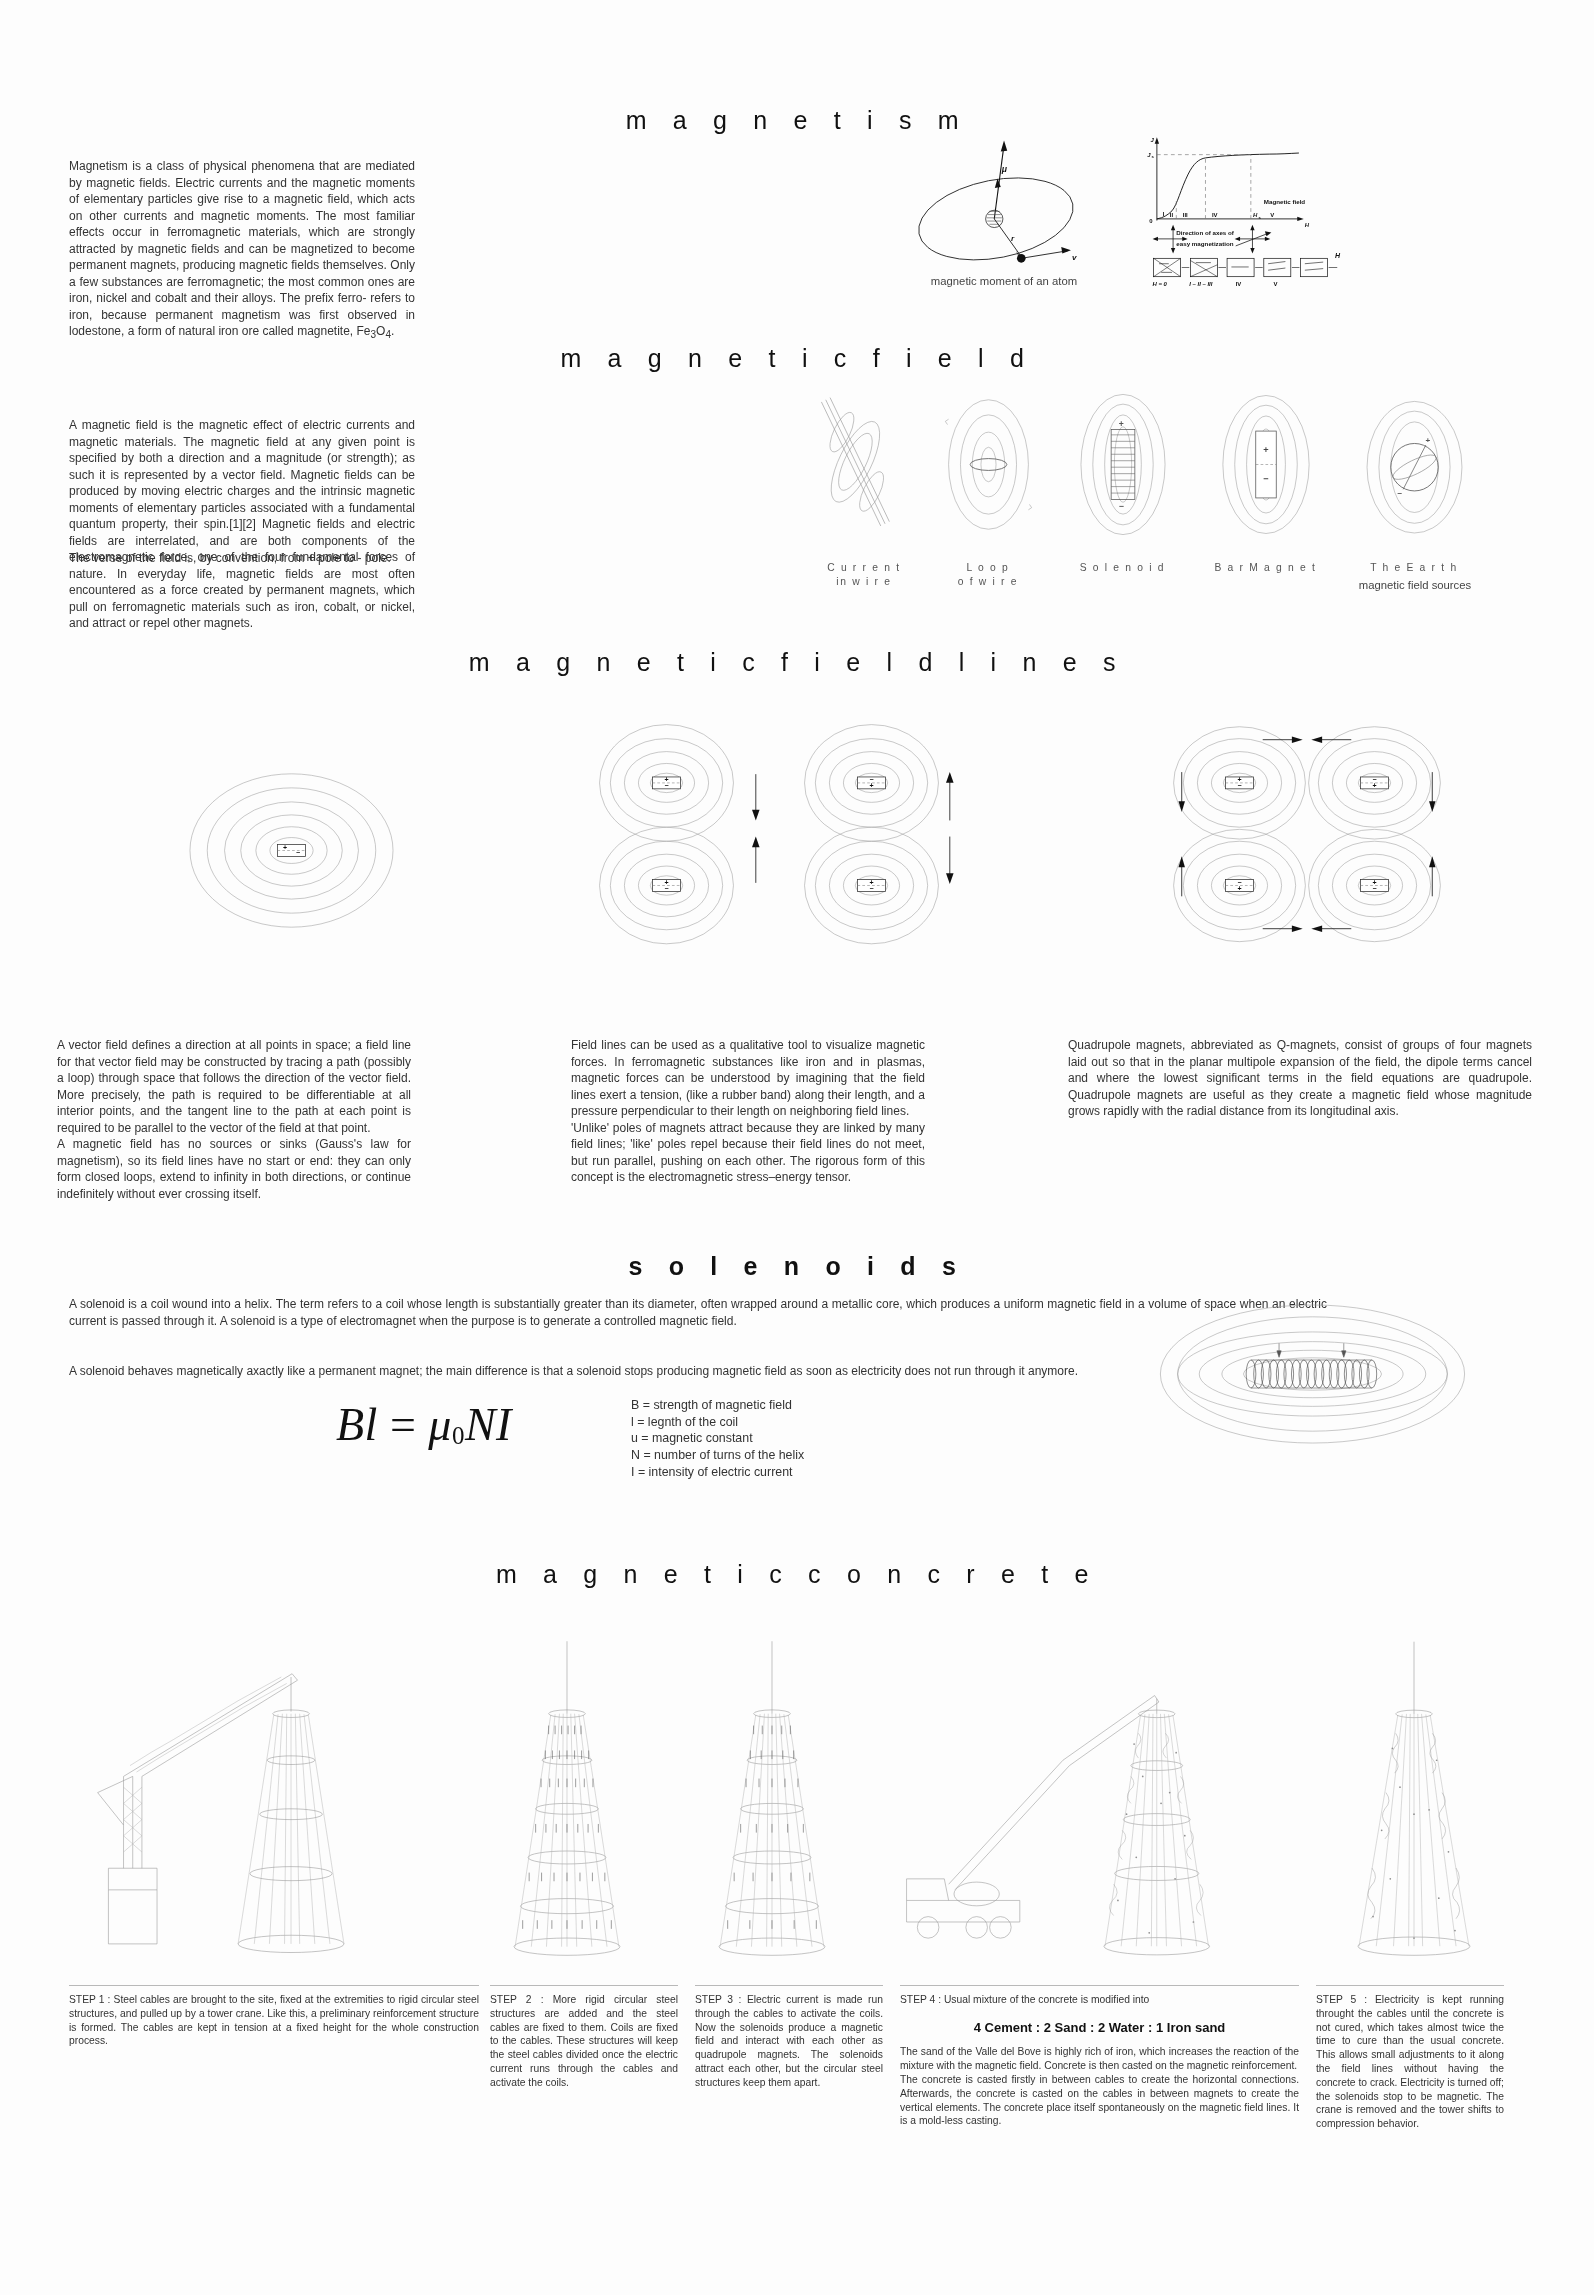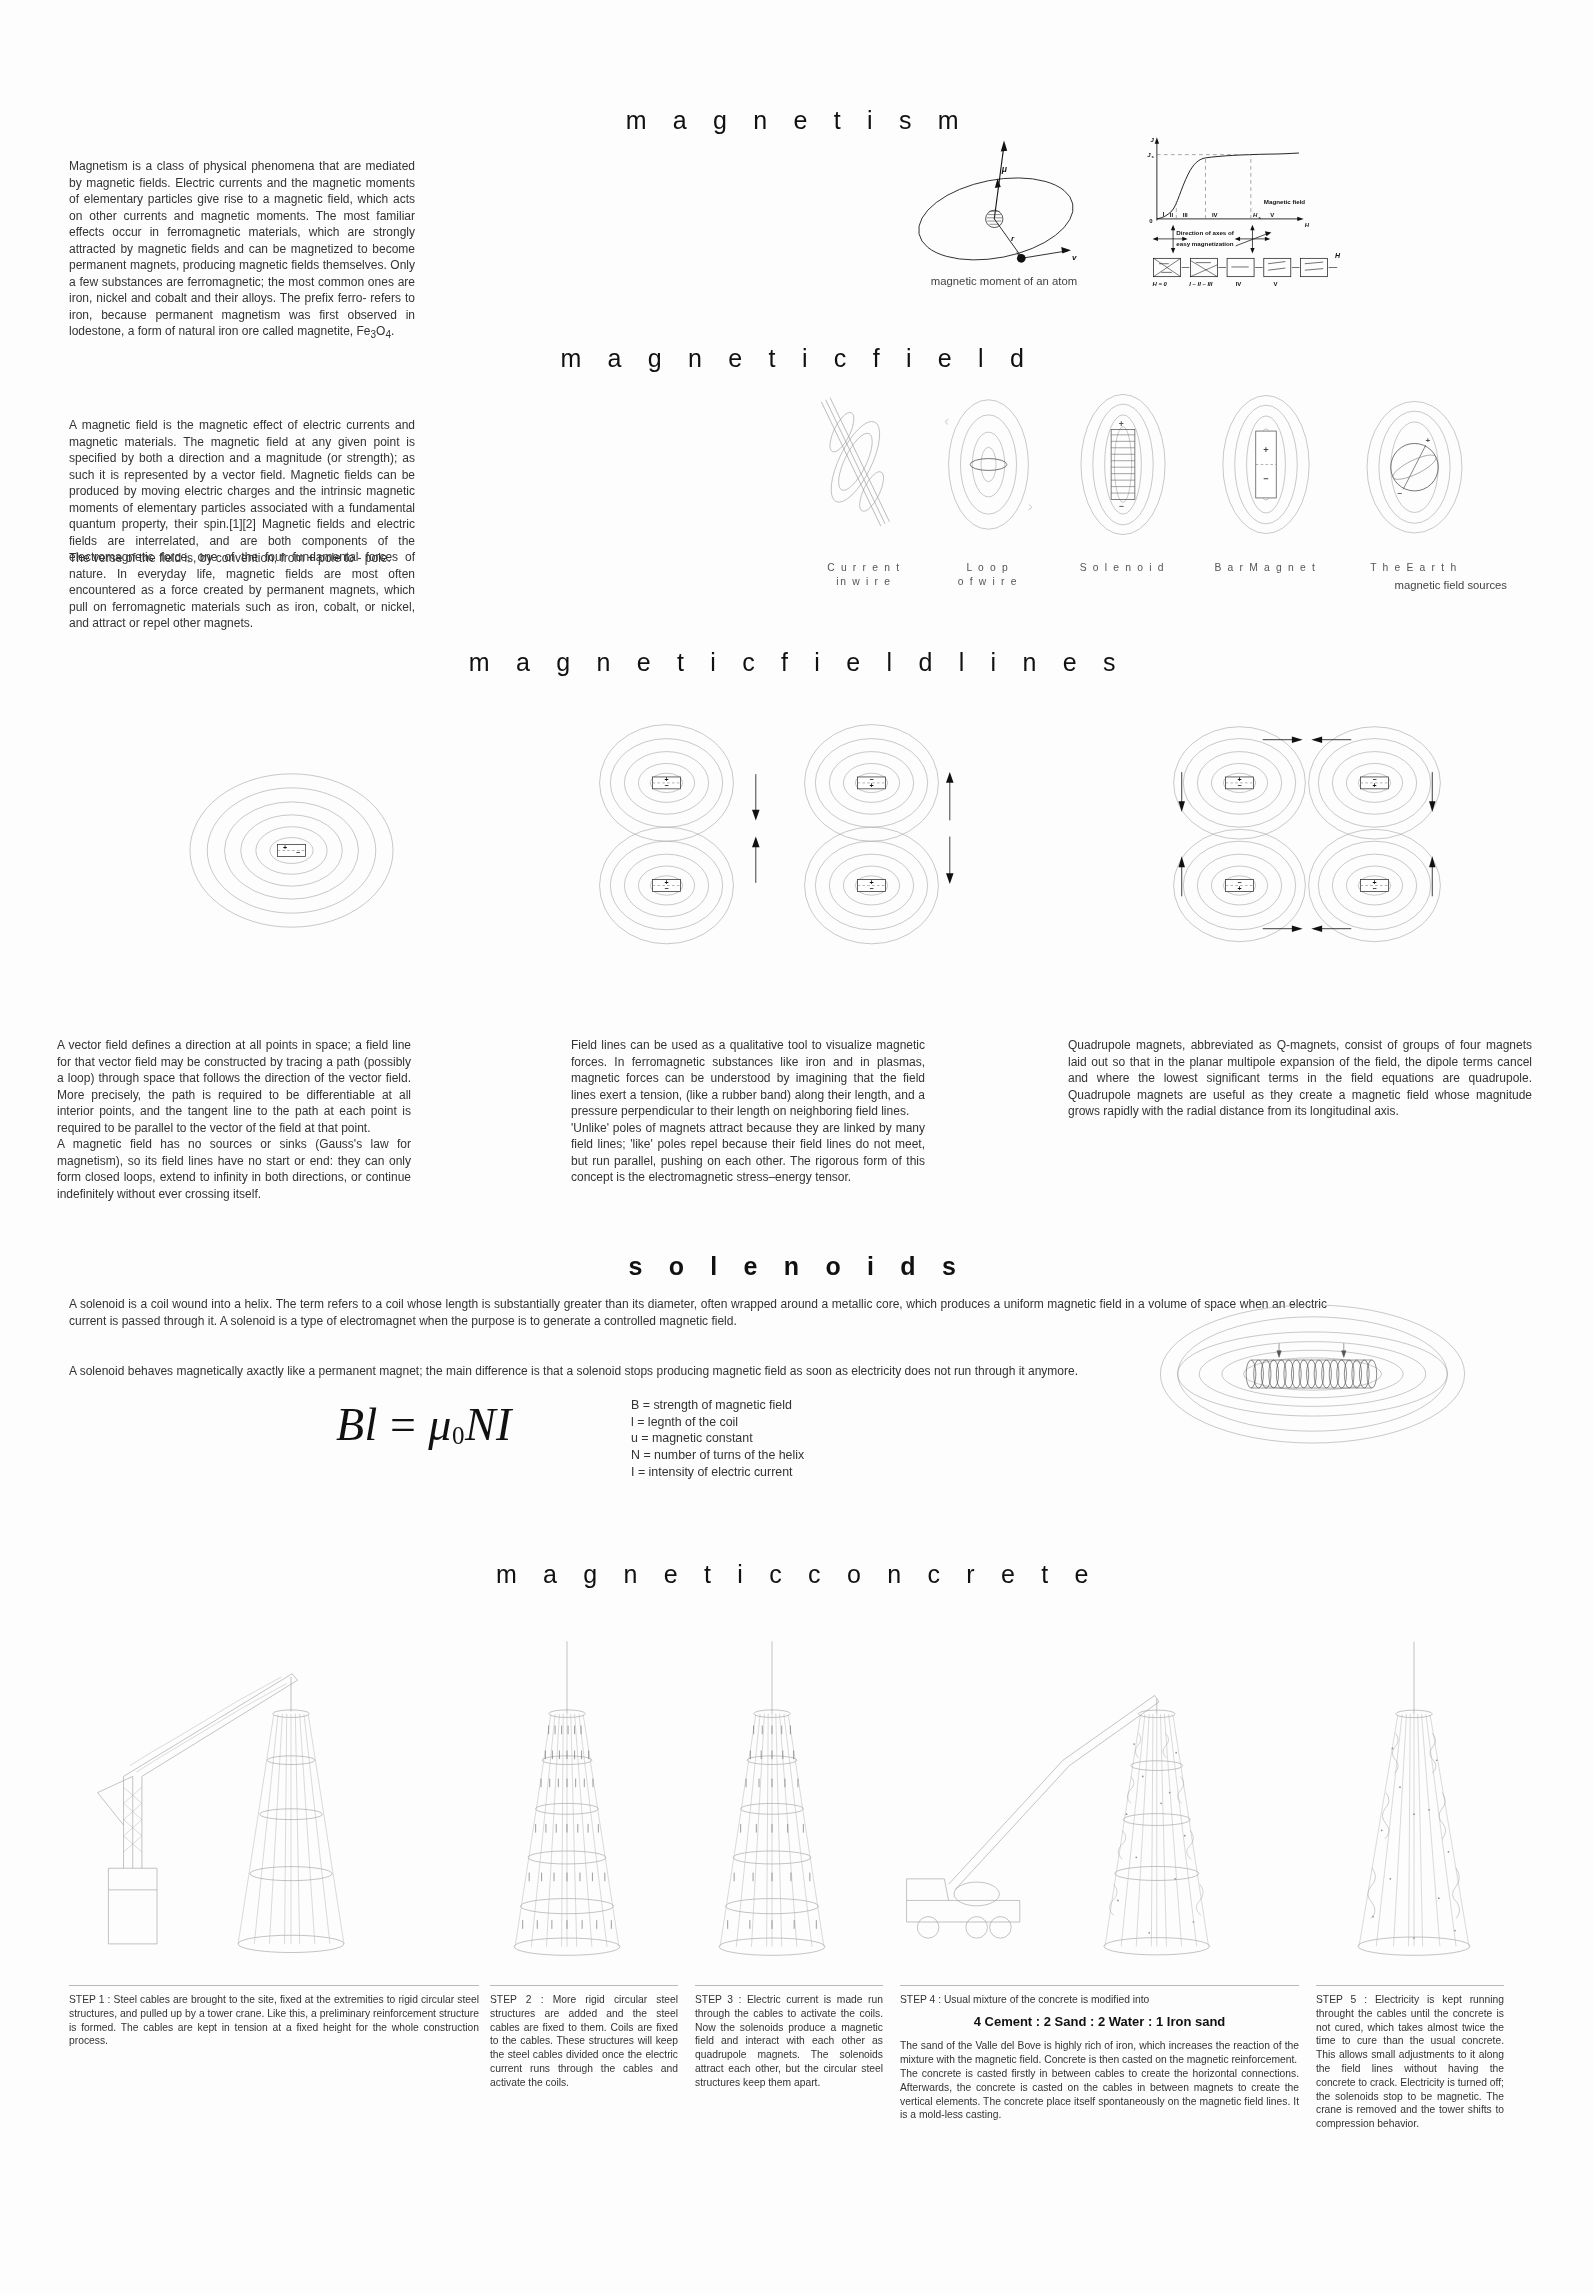--- a/index.html
+++ b/index.html
@@ -265,21 +265,21 @@
     </svg>
   </div>
 
   <div class="tiny-label" style="left:810px;top:561px;width:108px;white-space:pre-line;">C u r r e n t
 in  w i r e</div>
   <div class="tiny-label" style="left:934px;top:561px;width:108px;white-space:pre-line;">L o o p
 o f  w i r e</div>
   <div class="tiny-label" style="left:1066px;top:561px;width:113px;">S o l e n o i d</div>
   <div class="tiny-label" style="left:1209px;top:561px;width:113px;">B a r  M a g n e t</div>
   <div class="tiny-label" style="left:1352px;top:561px;width:124px;">T h e  E a r t h</div>
-  <div class="cap-label" style="left:1323px;top:579px;width:184px;text-align:right;font-size:11.3px;">magnetic field sources</div>
+  <div class="cap-label" style="left:1323px;top:579px;width:184px;text-align:center;font-size:11.3px;">magnetic field sources</div>
 
   <div class="sec-title" style="top:648px;">m a g n e t i c    f i e l d    l i n e s</div>
 
   <div style="position:absolute;left:178px;top:756px;">
     <svg width="227" height="189" viewBox="0 0 420 350">
       <g class="fl2">
         <ellipse cx="210" cy="175" rx="40" ry="24"></ellipse>
         <ellipse cx="210" cy="175" rx="66" ry="44"></ellipse>
         <ellipse cx="210" cy="175" rx="94" ry="66"></ellipse>
         <ellipse cx="210" cy="175" rx="124" ry="90"></ellipse>
@@ -814,21 +814,21 @@
   <div class="rule" style="left:695px;top:1985px;width:188px;"></div>
   <div class="rule" style="left:900px;top:1985px;width:399px;"></div>
   <div class="rule" style="left:1316px;top:1985px;width:188px;"></div>
 
   <div class="step-text" style="left:69px;top:1993px;width:410px;">STEP 1 : Steel cables are brought to the site, fixed at the extremities to rigid circular steel structures, and pulled up by a tower crane. Like this, a preliminary reinforcement structure is formed. The cables are kept in tension at a fixed height for the whole construction process.</div>
   <div class="step-text" style="left:490px;top:1993px;width:188px;">STEP 2 : More rigid circular steel structures are added and the steel cables are fixed to them. Coils are fixed to the cables. These structures will keep the steel cables divided once the electric current runs through the cables and activate the coils.</div>
   <div class="step-text" style="left:695px;top:1993px;width:188px;">STEP 3 : Electric current is made run through the cables to activate the coils. Now the solenoids produce a magnetic field and interact with each other as quadrupole magnets. The solenoids attract each other, but the circular steel structures keep them apart.</div>
 
   <div class="step-text" style="left:900px;top:1993px;width:399px;">
     <p>STEP 4 : Usual mixture of the concrete is modified into</p>
-    <p class="ratio" style="position:relative;margin-top:8px;">4 Cement : 2 Sand : 2 Water : 1 Iron sand</p>
+    <p class="ratio" style="position:relative;margin-top:14px;">4 Cement : 2 Sand : 2 Water : 1 Iron sand</p>
     <p class="gap">The sand of the Valle del Bove is highly rich of iron, which increases the reaction of the mixture with the magnetic field. Concrete is then casted on the magnetic reinforcement.</p>
     <p>The concrete is casted firstly in between cables to create the horizontal connections. Afterwards, the concrete is casted on the cables in between magnets to create the vertical elements. The concrete place itself spontaneously on the magnetic field lines. It is a mold-less casting.</p>
   </div>
 
   <div class="step-text" style="left:1316px;top:1993px;width:188px;">STEP 5 : Electricity is kept running throught the cables until the concrete is not cured, which takes almost twice the time to cure than the usual concrete. This allows small adjustments to it along the field lines without having the concrete to crack. Electricity is turned off; the solenoids stop to be magnetic. The crane is removed and the tower shifts to compression behavior.</div>
 
 </div>
 
 
 </body></html>

